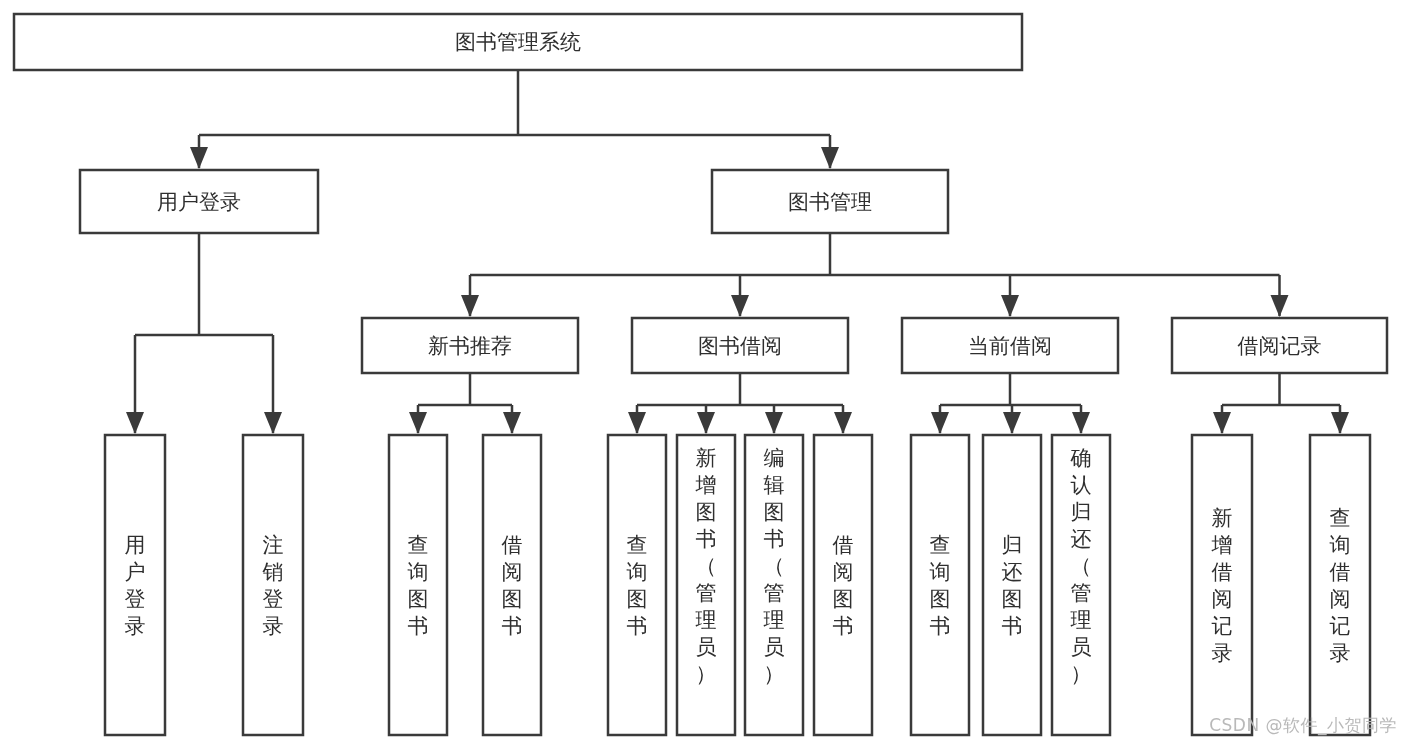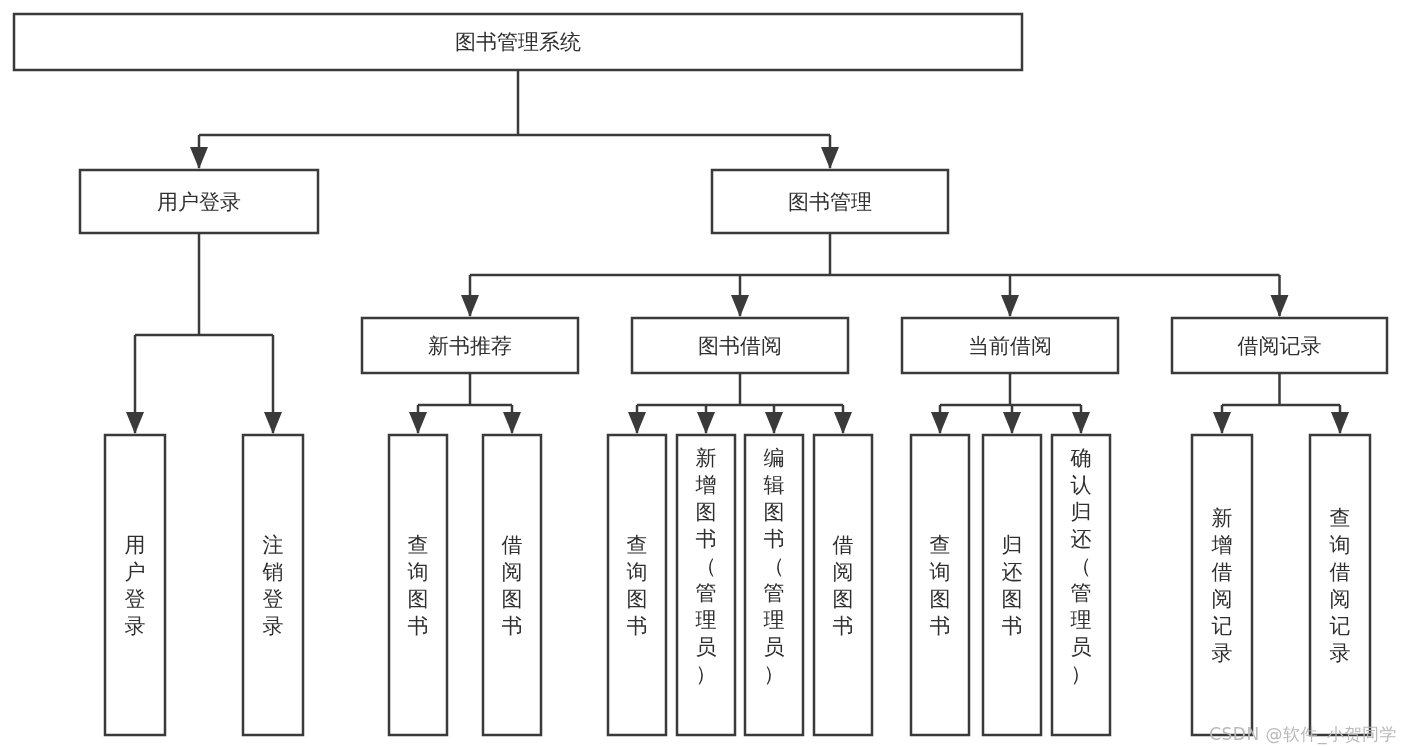--- a/index.html
+++ b/index.html
@@ -51,21 +51,21 @@
     fill: none;
     stroke-linecap: butt;
   }
   .arrow-head {
     fill: #3a3a3a;
     stroke: none;
   }
   .watermark-text {
     position: absolute;
     right: 8px;
-    bottom: 1px;
+    bottom: 10px;
     font-family: "DejaVu Sans", "Liberation Sans", sans-serif;
     font-size: 17px;
     color: #b9b9b9;
     white-space: nowrap;
     letter-spacing: 0.5px;
     pointer-events: none;
   }
 </style>
 </head>
 <body>

